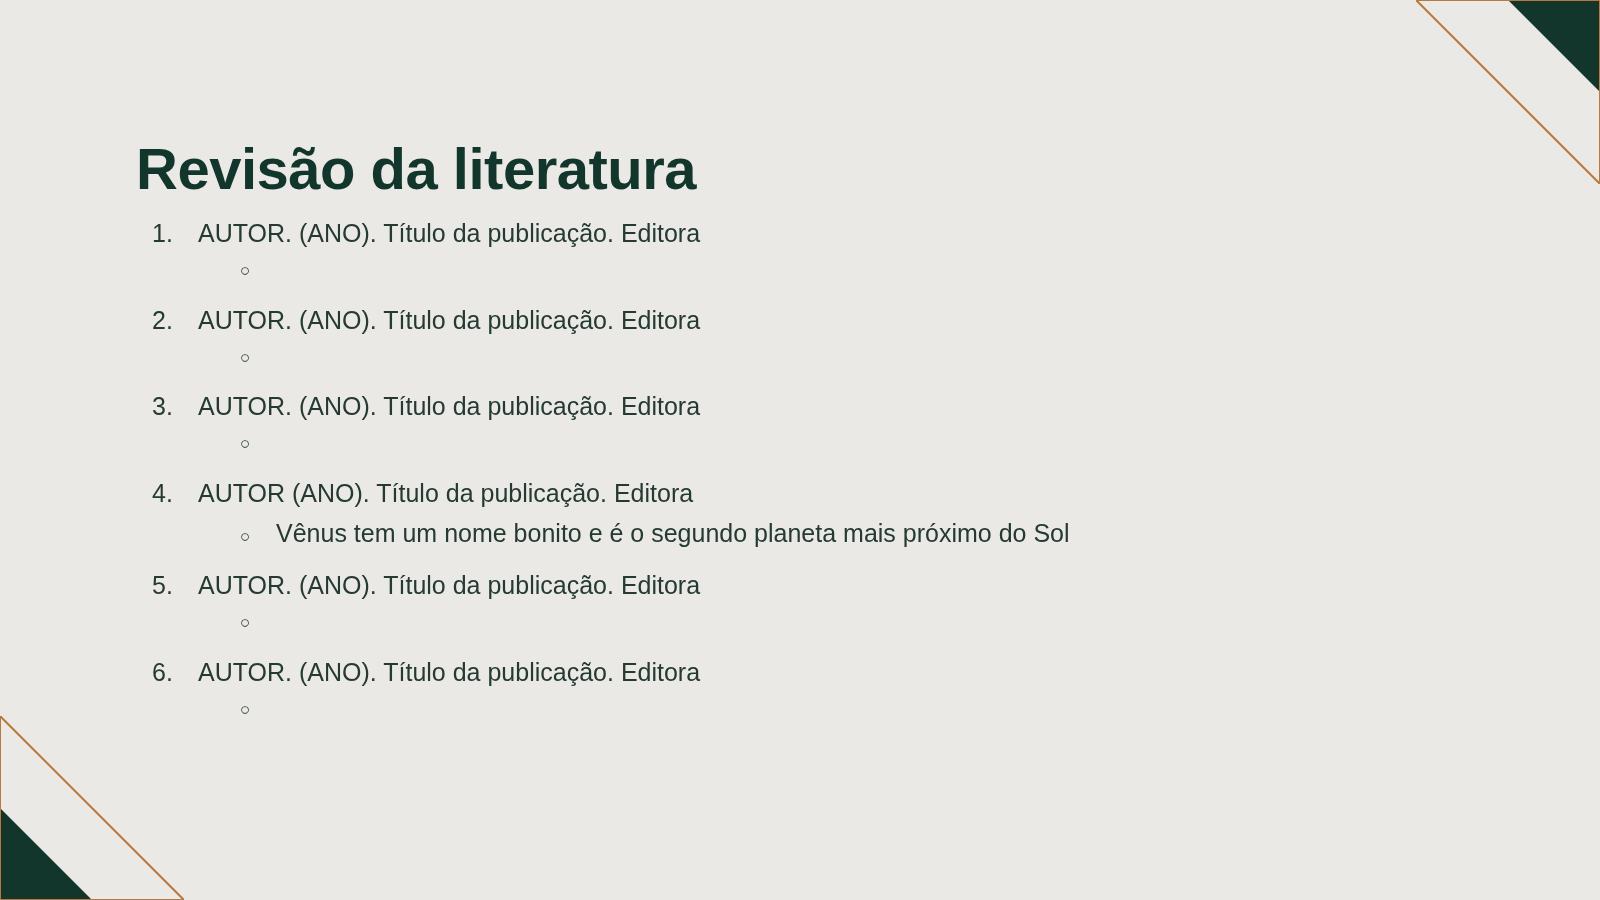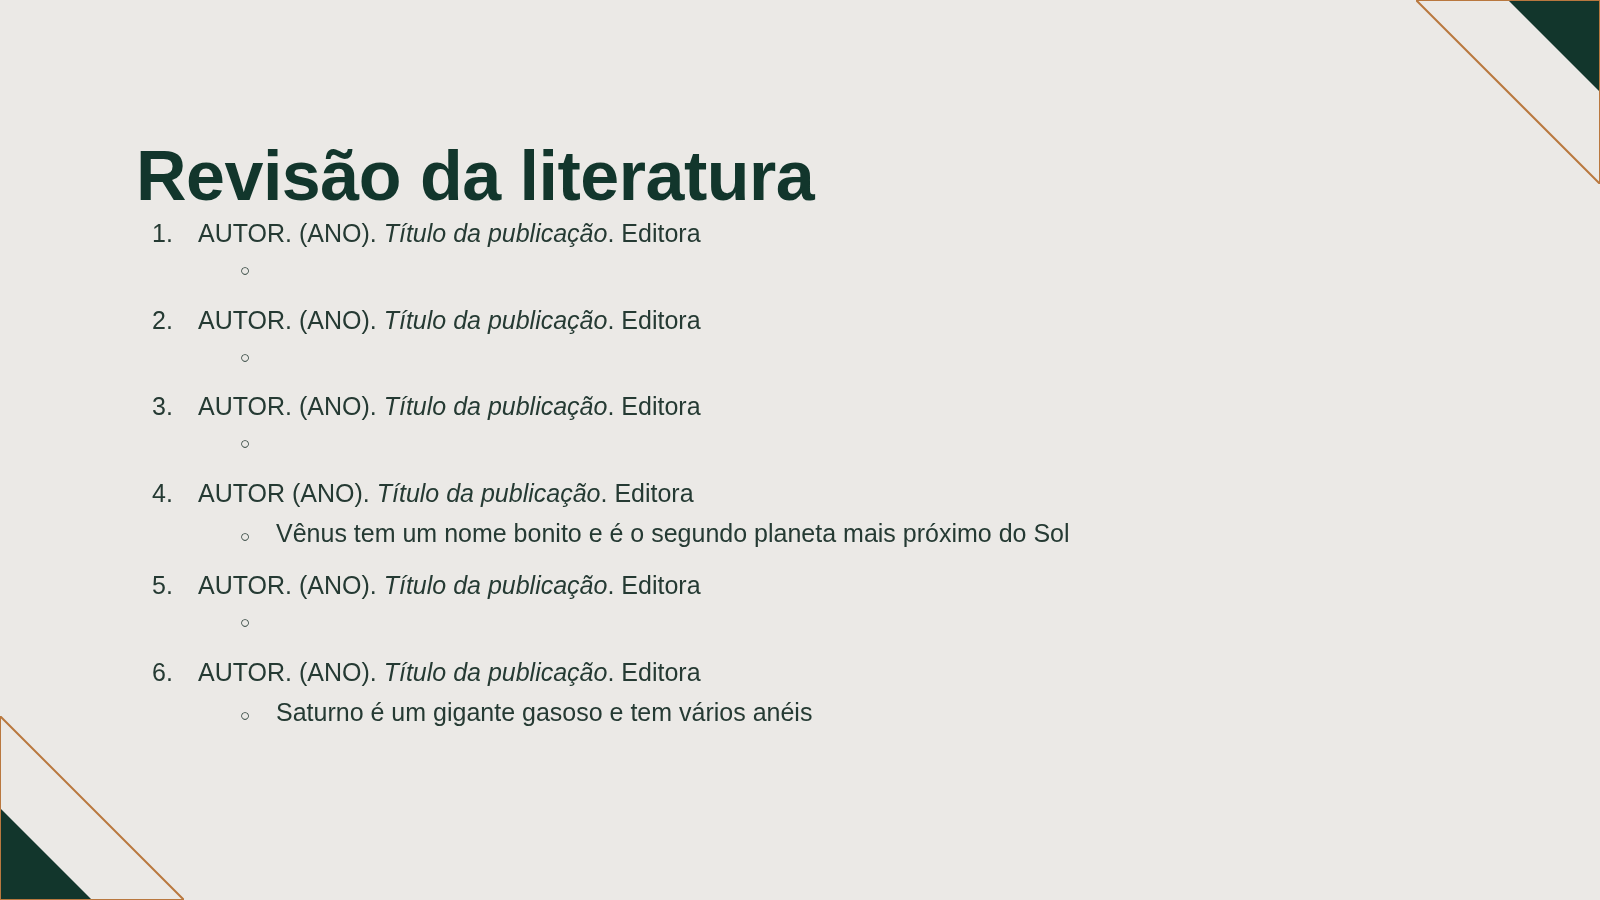--- a/index.html
+++ b/index.html
@@ -58,21 +58,21 @@
     height: 184px;
     overflow: hidden;
     pointer-events: none;
   }
 
   
   .title {
     position: absolute;
     left: 136px;
     top: 88px;
-    font-size: 70px;
+    font-size: 58px;
     font-weight: bold;
     color: #12362c;
     letter-spacing: -0.5px;
     line-height: 1.15;
     white-space: nowrap;
     margin-top: 48px;
   }
 
   
   .body-list {
@@ -96,21 +96,20 @@
     width: 62px;
     flex: 0 0 62px;
     text-align: left;
     padding-left: 16px;
     box-sizing: border-box;
   }
   .ref-text {
     flex: 1 1 auto;
   }
   .ref-text .ital {
-    font-style: italic;
     text-align: right;
   }
   .sub-line {
     display: flex;
     align-items: baseline;
     font-size: 25px;
     line-height: 1.45;
     margin-top: 4px;
     color: #253a33;
   }
@@ -201,18 +200,17 @@
       </div>
     </div>
 
     <div class="ref-group">
       <div class="ref-line">
         <span class="ref-num">6.</span>
         <span class="ref-text"><span>AUTOR. (ANO). </span><span class="ital">Título da publicação</span><span>. Editora</span></span>
       </div>
       <div class="sub-line">
         <span class="sub-bullet">○</span>
-        <span class="sub-text">Saturno é um gigante gasoso e tem vários anéis</span>
       </div>
     </div>
 
   </div>
 </div>
 
 </body></html>

